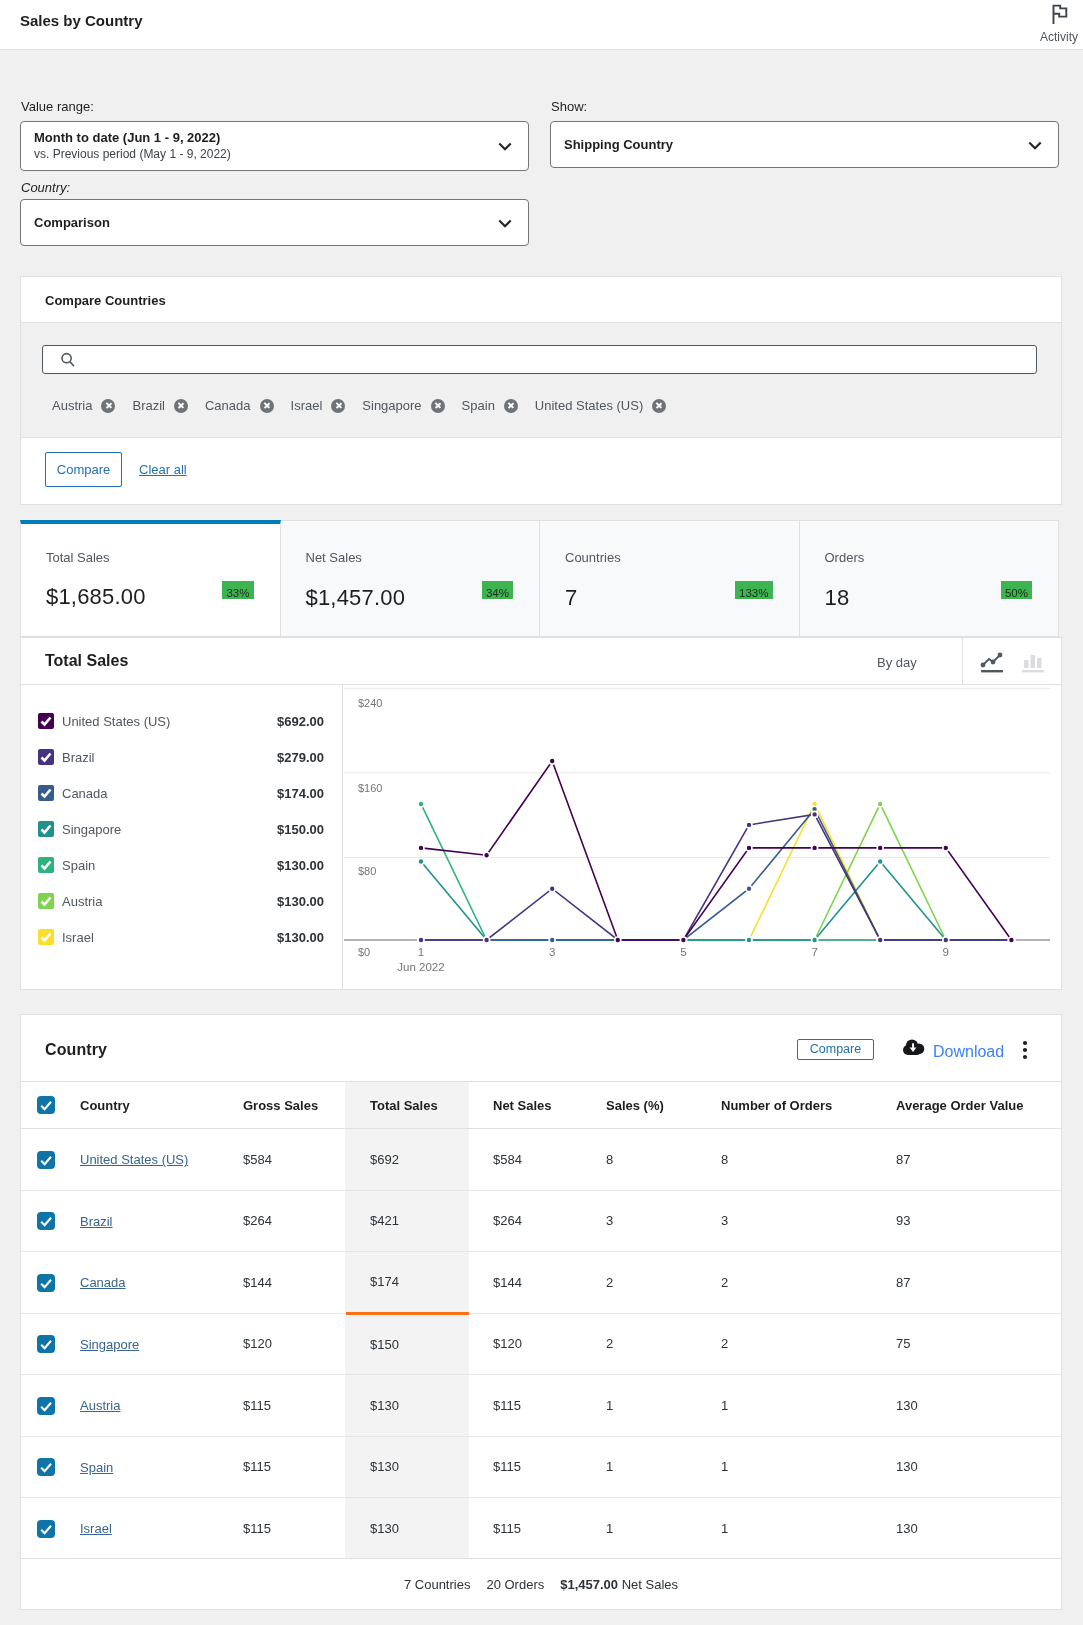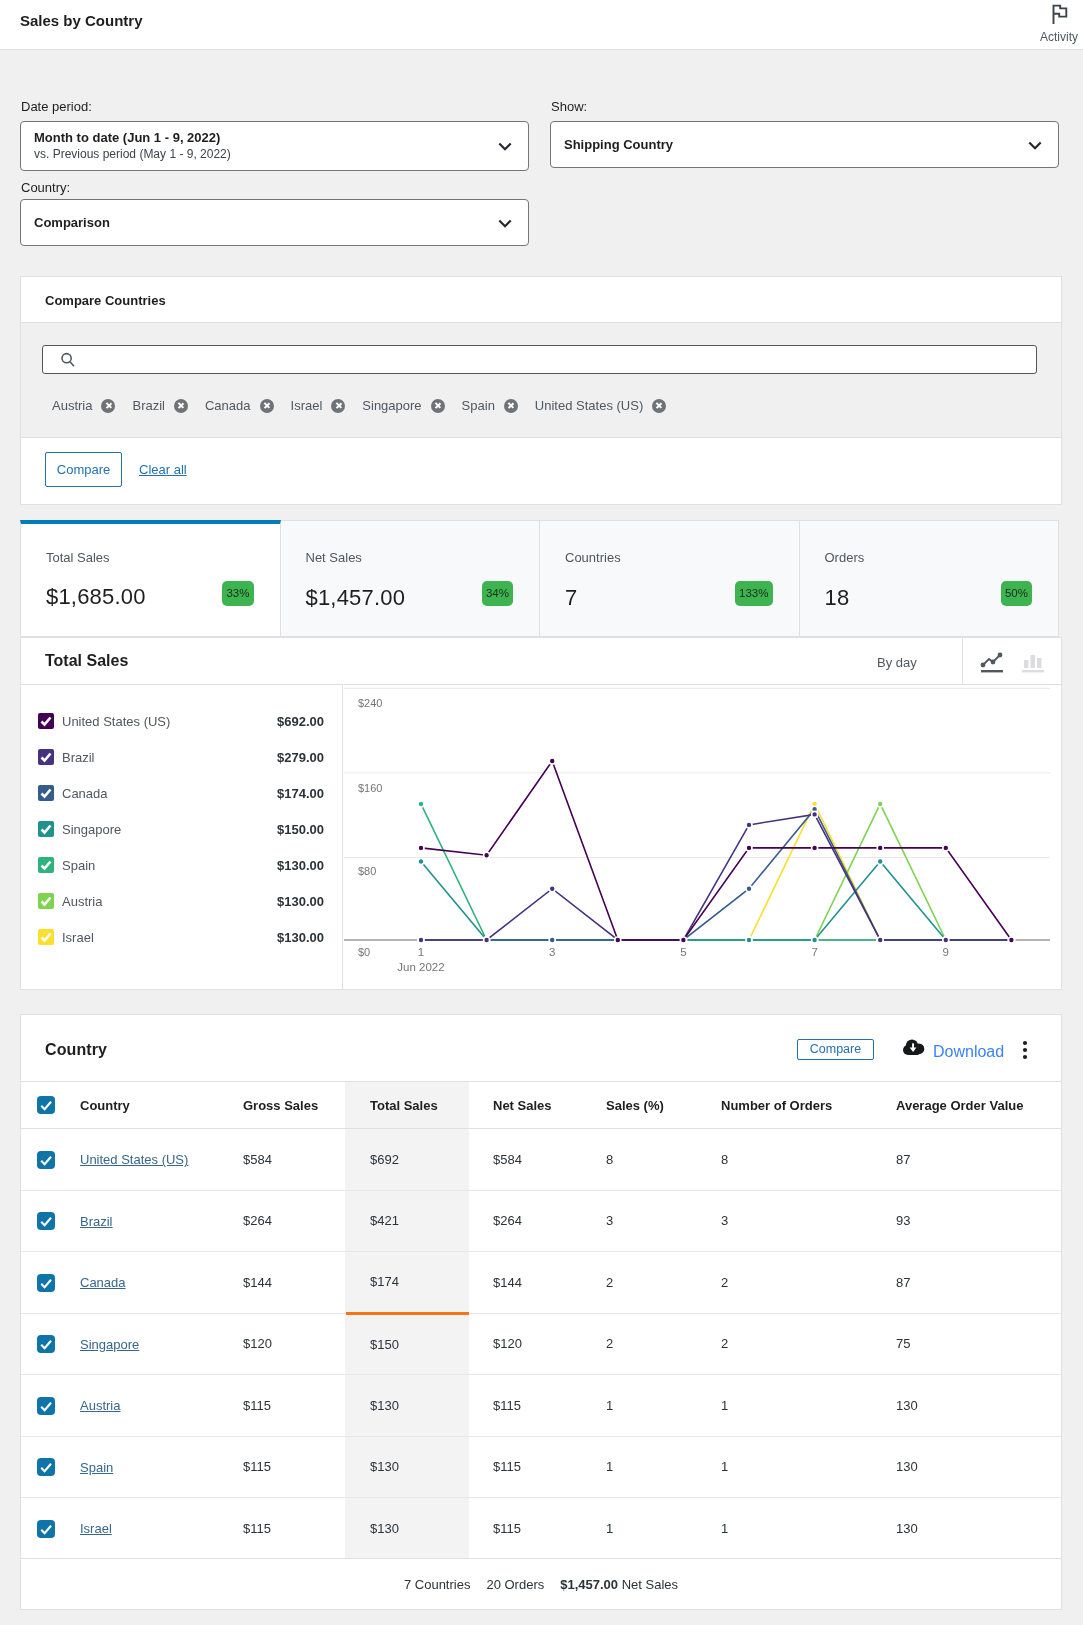--- a/index.html
+++ b/index.html
@@ -39,47 +39,47 @@
 #clear-all { position:absolute; left:118px; top:24px; font-size:13px; color:#2271b1; text-decoration:underline; }
 
 
 #summary { position:absolute; left:20px; top:520px; width:1039px; height:117px; display:flex; }
 .scard { position:relative; flex:1; border:1px solid #e0e0e0; border-left:none; background:#f8f9fa; }
 .scard:first-child { border-left:1px solid #e0e0e0; background:#fff; border-top:4px solid #007cba; }
 .scard .t { position:absolute; left:25px; top:29px; font-size:13px; color:#50575e; }
 .scard:first-child .t { top:26px; }
 .scard .v { position:absolute; left:25px; top:64px; font-size:22px; color:#1e1e1e; letter-spacing:0.2px;text-align:center; }
 .scard:first-child .v { top:60px; }
-.badge { position:absolute; right:26px; top:60px; height:25px; line-height:25px; padding:0 4px; background:#3eb450; border-radius:5px; font-size:11.5px; color:#1c2b1e; }
+.badge { position:absolute; right:26px; top:60px; height:18px; line-height:25px; padding:0 4px; background:#3eb450; border-radius:0; font-size:11.5px; color:#1c2b1e; }
 .scard:first-child .badge { top:57px; }
 </style>
 </head>
 <body>
 <div id="page">
   <div id="topbar">
     <h1>Sales by Country</h1>
     <div id="activity">
       <svg width="19" height="21" viewBox="0 0 19 21">
         <path d="M3.5 20 L3.5 1.6 L10.2 1.6 L10.2 4.4 L16.3 4.4 L16.3 12.6 L9.2 12.6 L9.2 9.8 L3.5 9.8" fill="none" stroke="#3c434a" stroke-width="1.9"></path>
       </svg>
       <div class="lbl">Activity</div>
     </div>
   </div>
 
-  <div class="flabel" style="left:21px; top:99px;">Date period:</div>
+  <div class="flabel" style="left:21px; top:99px;">Value range:</div>
   <div class="select" style="left:20px; top:121px; width:509px; height:50px;">
     <div style="position:absolute; left:13px; top:8px;">
       <div class="sel-line1">Month to date (Jun 1 - 9, 2022)</div>
       <div class="sel-line2">vs. Previous period (May 1 - 9, 2022)</div>
     </div>
     <svg class="chev" width="14" height="9" viewBox="0 0 14 9">
         <path d="M1.3 1.4 L7 7.2 L12.7 1.4" fill="none" stroke="#23282d" stroke-width="2.2"></path>
       </svg>
   </div>
-  <div class="flabel" style="left:21px; top:180px;">Country:</div>
+  <div class="flabel" style="left:21px; top:180px;font-style:italic;">Country:</div>
   <div class="select" style="left:20px; top:199px; width:509px; height:47px;">
     <div class="sel-line1" style="position:absolute; left:13px; top:15px;">Comparison</div>
     <svg class="chev" width="14" height="9" viewBox="0 0 14 9">
         <path d="M1.3 1.4 L7 7.2 L12.7 1.4" fill="none" stroke="#23282d" stroke-width="2.2"></path>
       </svg>
   </div>
   <div class="flabel" style="left:551px; top:99px;">Show:</div>
   <div class="select" style="left:550px; top:121px; width:509px; height:47px;">
     <div class="sel-line1" style="position:absolute; left:13px; top:15px;">Shipping Country</div>
     <svg class="chev" width="14" height="9" viewBox="0 0 14 9">

